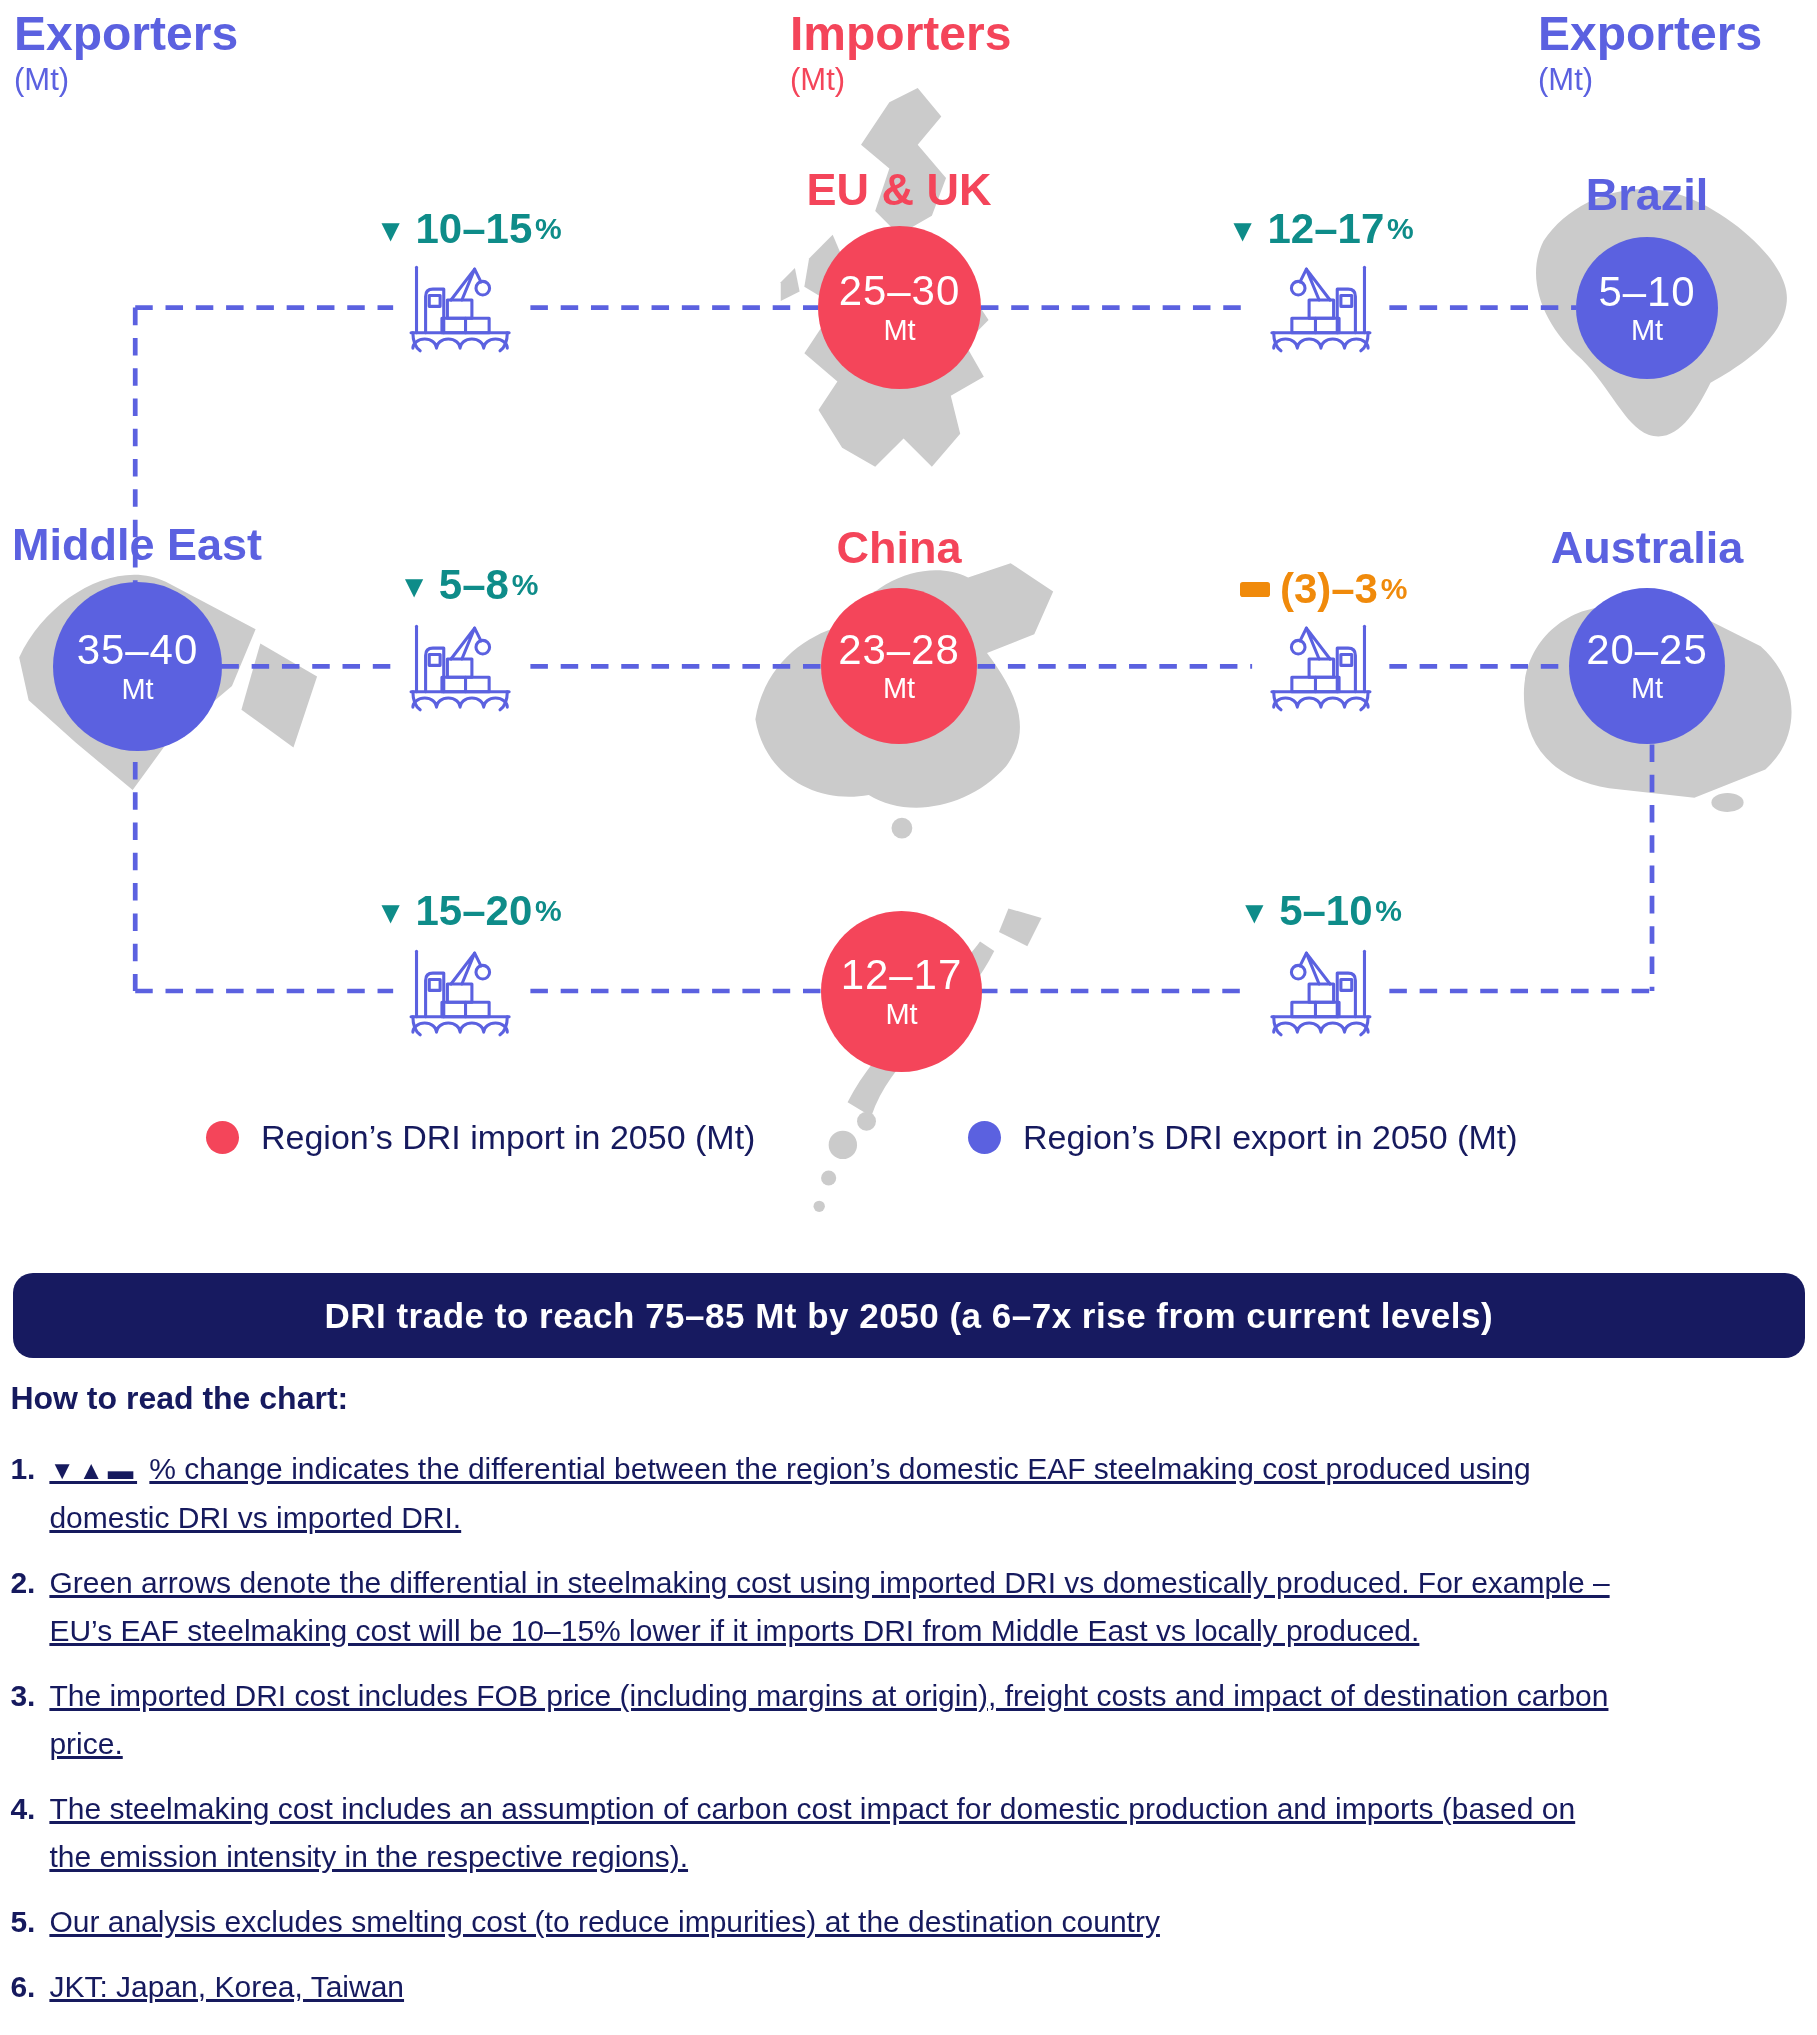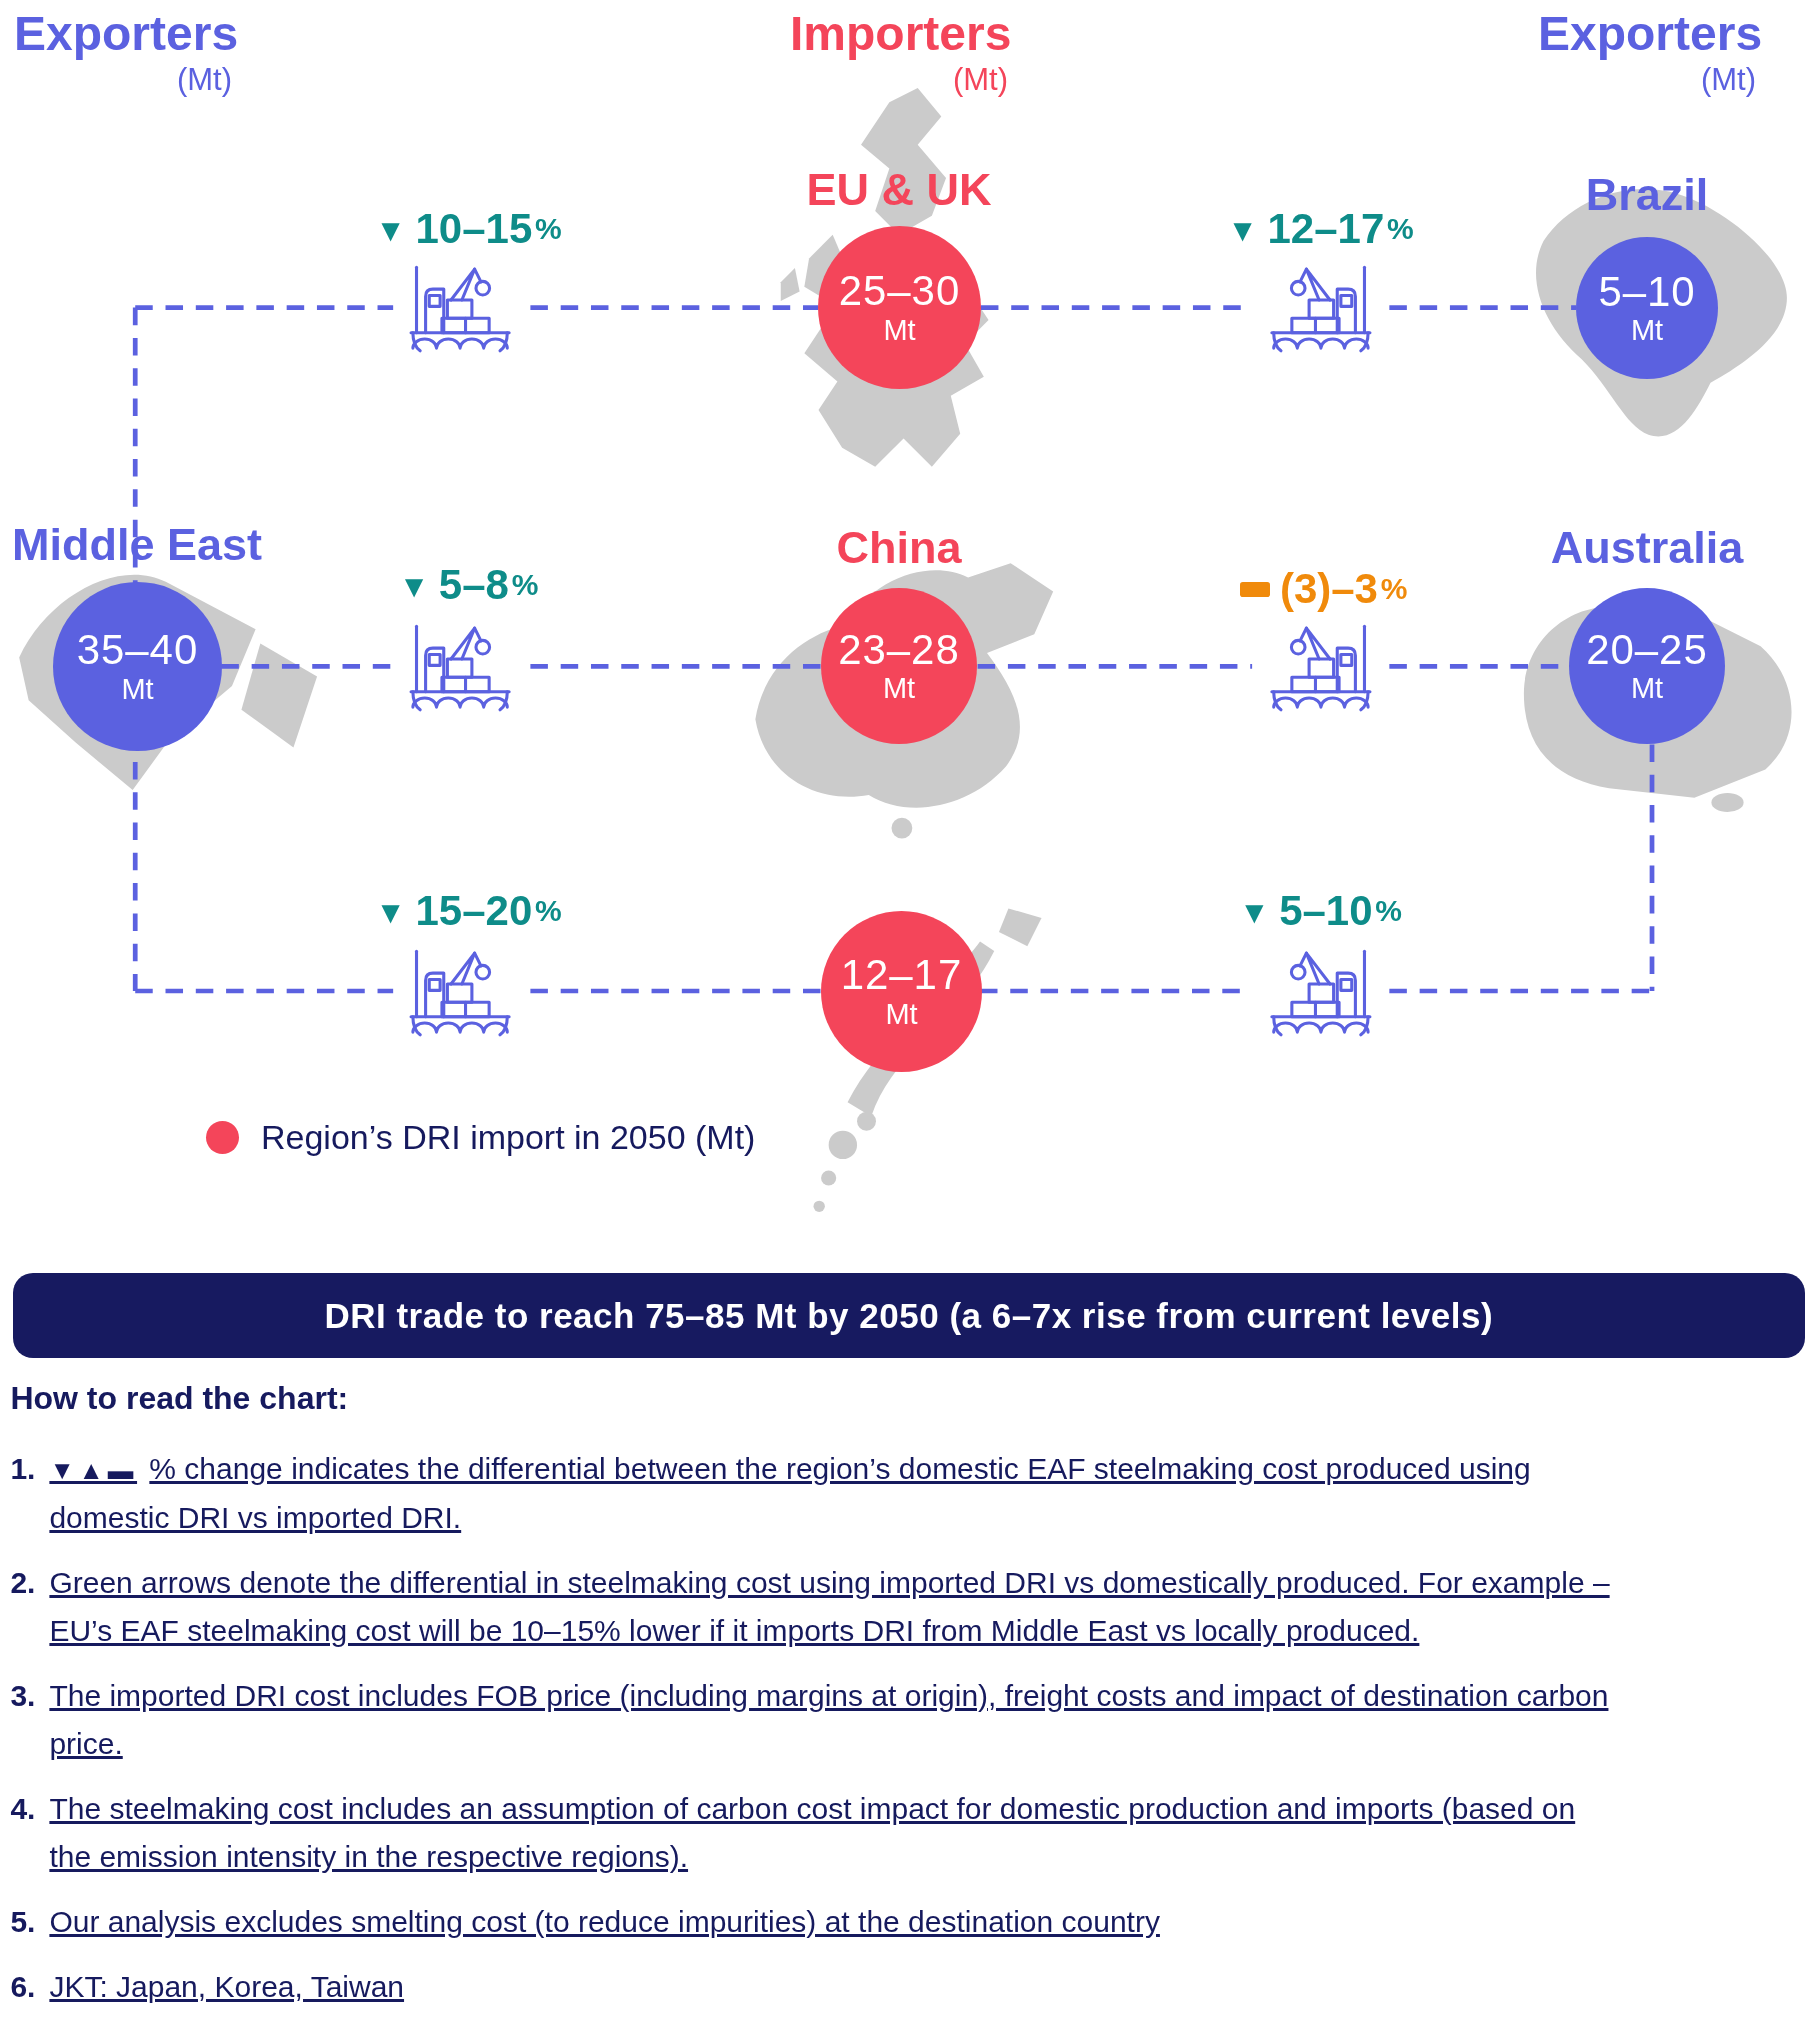--- a/index.html
+++ b/index.html
@@ -12,21 +12,21 @@
        font-family:"Liberation Sans",sans-serif;}
   .canvas{position:absolute;left:0;top:0;width:1818px;height:2035px;overflow:hidden;}
   .abs{position:absolute;}
   .z1{z-index:1}.z2{z-index:2}.z3{z-index:3}.z4{z-index:4}.z5{z-index:5}.z6{z-index:6}
 
   .map svg{width:100%;height:100%;display:block;}
   .map path,.map circle,.map ellipse{fill:var(--map-gray);}
 
   .routes line{stroke:var(--purple);stroke-width:10;stroke-dasharray:37 27;}
 
-  .colhdr{width:218px;text-align:right;}
+  .colhdr{width:218px;text-align:left;}
   .colhdr .ttl{font-size:48px;font-weight:700;line-height:1.12;}
   .colhdr .unit{font-size:31px;font-weight:400;margin-top:1.9px;}
   .purple{color:var(--purple);} .red{color:var(--red);}
 
   .region-label{width:350px;text-align:center;font-size:45px;font-weight:700;line-height:1.1;}
 
   .node-circle{border-radius:50%;display:flex;flex-direction:column;align-items:center;
                justify-content:center;color:#fff;text-align:center;}
   .purple-fill{background:var(--purple);} .red-fill{background:var(--red);}
   .node-circle .value{font-size:42px;font-weight:500;letter-spacing:0.9px;line-height:1.08;}
@@ -260,20 +260,24 @@
   </div>
   <div class="abs node-circle red-fill z5" style="left:821px;top:911px;width:161px;height:161px">
     <div class="value">12–17</div>
     <div class="unit">Mt</div>
   </div>
 
   <div class="abs legend-item z6" style="left:206px;top:1117px">
     <span class="dot red-fill"></span>
     <span>Region’s DRI import in 2050 (Mt)</span>
   </div>
+  <div class="abs legend-item z6" style="left:968px;top:1117px">
+    <span class="dot purple-fill"></span>
+    <span>Region’s DRI export in 2050 (Mt)</span>
+  </div>
 
   <div class="abs banner z6" style="left:12.8px;top:1273px;width:1792px;height:85px">
     <span>DRI trade to reach 75–85 Mt by 2050 (a 6–7x rise from current levels)</span>
   </div>
 
   <div class="abs notes z6" style="left:10.4px;top:1380px;width:1799px">
     <div class="notes-heading">How to read the chart:</div>
     <div style="height:28px"></div>
     <div class="note-item">
       <span class="note-num">1.</span>

